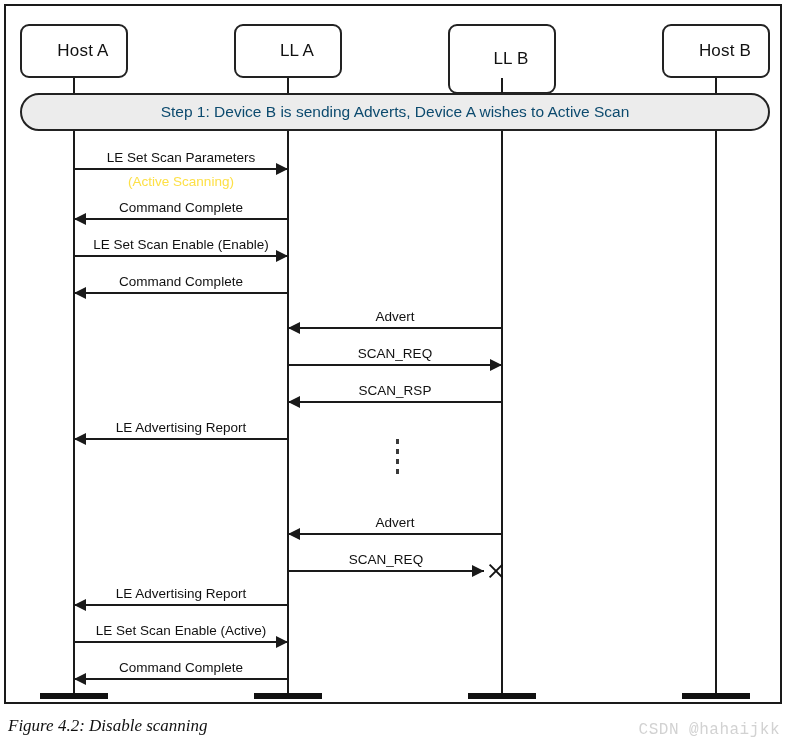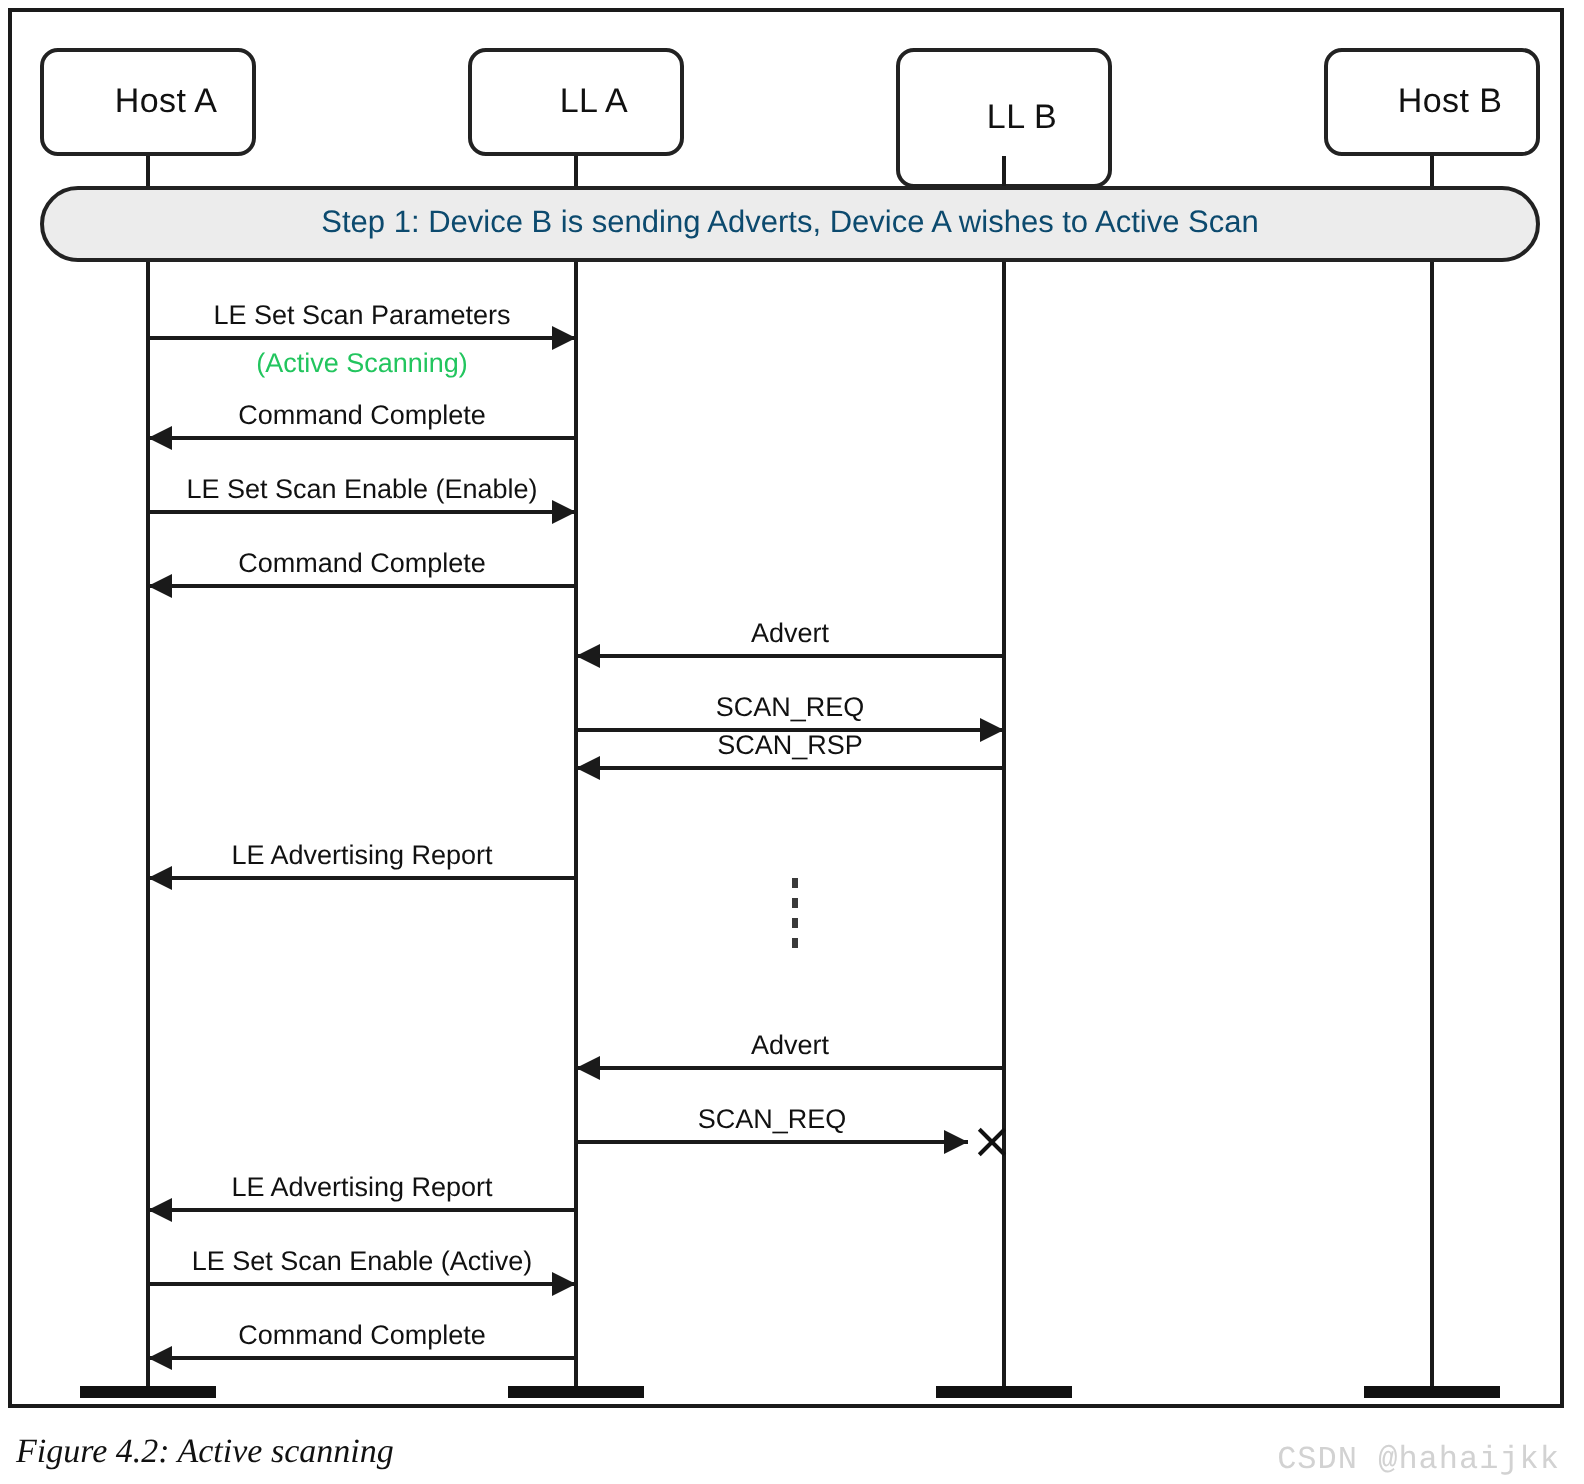--- a/index.html
+++ b/index.html
@@ -96,21 +96,21 @@
     color: #111111;
     white-space: nowrap;
     left: 0;
   }
   .msg-sublabel {
     position: absolute;
     width: 100%;
     text-align: center;
     top: 6px;
     font-size: 13.5px;
-    color: #22c55e;
+    color: #fde047;
     white-space: nowrap;
     left: 0;
   }
   .ellipsis-dots {
     position: absolute;
     width: 3px;
     background: repeating-linear-gradient(
       to bottom,
       #3a3a3a 0px, #3a3a3a 5px,
       rgba(0,0,0,0) 5px, rgba(0,0,0,0) 10px
@@ -206,21 +206,21 @@
     <div class="msg rtl" style="left:282px; top:321px; width:214px;">
       <span class="msg-label">Advert</span>
       <span class="head"></span>
     </div>
 
     <div class="msg ltr" style="left:282px; top:358px; width:214px;">
       <span class="msg-label">SCAN_REQ</span>
       <span class="head"></span>
     </div>
 
-    <div class="msg rtl" style="left:282px; top:377px; width:214px;text-decoration:underline;">
+    <div class="msg rtl" style="left:282px; top:395px; width:214px;text-decoration:underline;">
       <span class="msg-label">SCAN_RSP</span>
       <span class="head"></span>
     </div>
 
     <div class="msg rtl" style="left:68px; top:432px; width:214px;">
       <span class="msg-label">LE Advertising Report</span>
       <span class="head"></span>
     </div>
 
     <div class="ellipsis-dots" style="left:390px; top:433px; height:37px;"></div>
@@ -251,16 +251,16 @@
       <span class="head"></span>
     </div>
 
     <div class="terminator" style="left:34px; top:687px; width:68px;"></div>
     <div class="terminator" style="left:248px; top:687px; width:68px;"></div>
     <div class="terminator" style="left:462px; top:687px; width:68px;"></div>
     <div class="terminator" style="left:676px; top:687px; width:68px;"></div>
 
   </div>
 
-  <div class="caption">Figure 4.2:  Active scanning</div>
+  <div class="caption">Figure 4.2:  Disable scanning</div>
   <div class="watermark">CSDN @hahaijkk</div>
 
 </div>
 
 </body></html>

